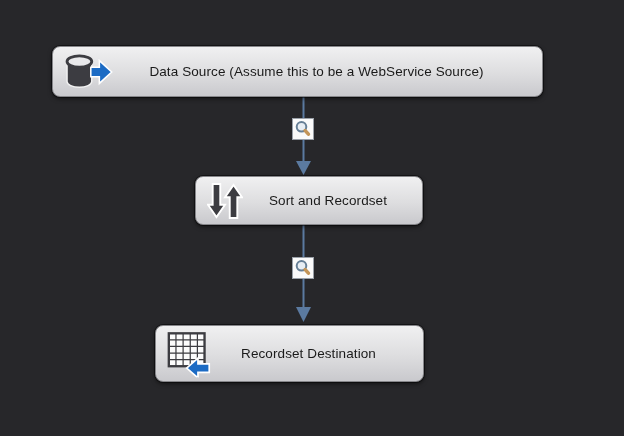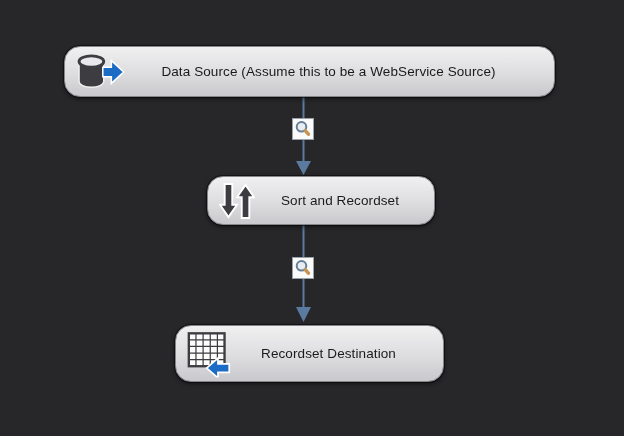--- a/index.html
+++ b/index.html
@@ -13,39 +13,38 @@
   }
   .overlay {
     position: absolute;
     left: 0; top: 0;
     width: 624px; height: 436px;
   }
   .node {
     position: absolute;
     display: flex;
     align-items: center;
-    border-radius: 16px;
+    border-radius: 8px;
     background: linear-gradient(180deg, #f0f0f1 0%, #dddddf 55%, #c9c9cd 100%);
     border: 1px solid #86868a;
     box-shadow: 0 0 0 1px rgba(0,0,0,0.45), 0 2px 4px rgba(0,0,0,0.5);
     box-sizing: border-box;
-    margin-left: 12px;
   }
   .node-label {
     flex: 1;
     text-align: center;
     font-size: 13.5px;
     color: #1a1a1a;
     letter-spacing: 0.1px;
     padding: 0 8px 0 46px;
     user-select: none;
   }
   #node-data-source { left: 52px; top: 46px; width: 491px; height: 51px; }
   #node-sort        { left: 195px; top: 176px; width: 228px; height: 49px; }
-  #node-recordset   { left: 163px; top: 325px; width: 269px; height: 57px; }
+  #node-recordset   { left: 155px; top: 325px; width: 269px; height: 57px; }
   .node-icon {
     position: absolute;
     left: 8px;
     top: 50%;
     transform: translateY(-50%);
     line-height: 0;
   }
   #node-sort .node-icon { left: 11px; }
   #node-recordset .node-icon { left: 10px; }
   .viewer-badge {

